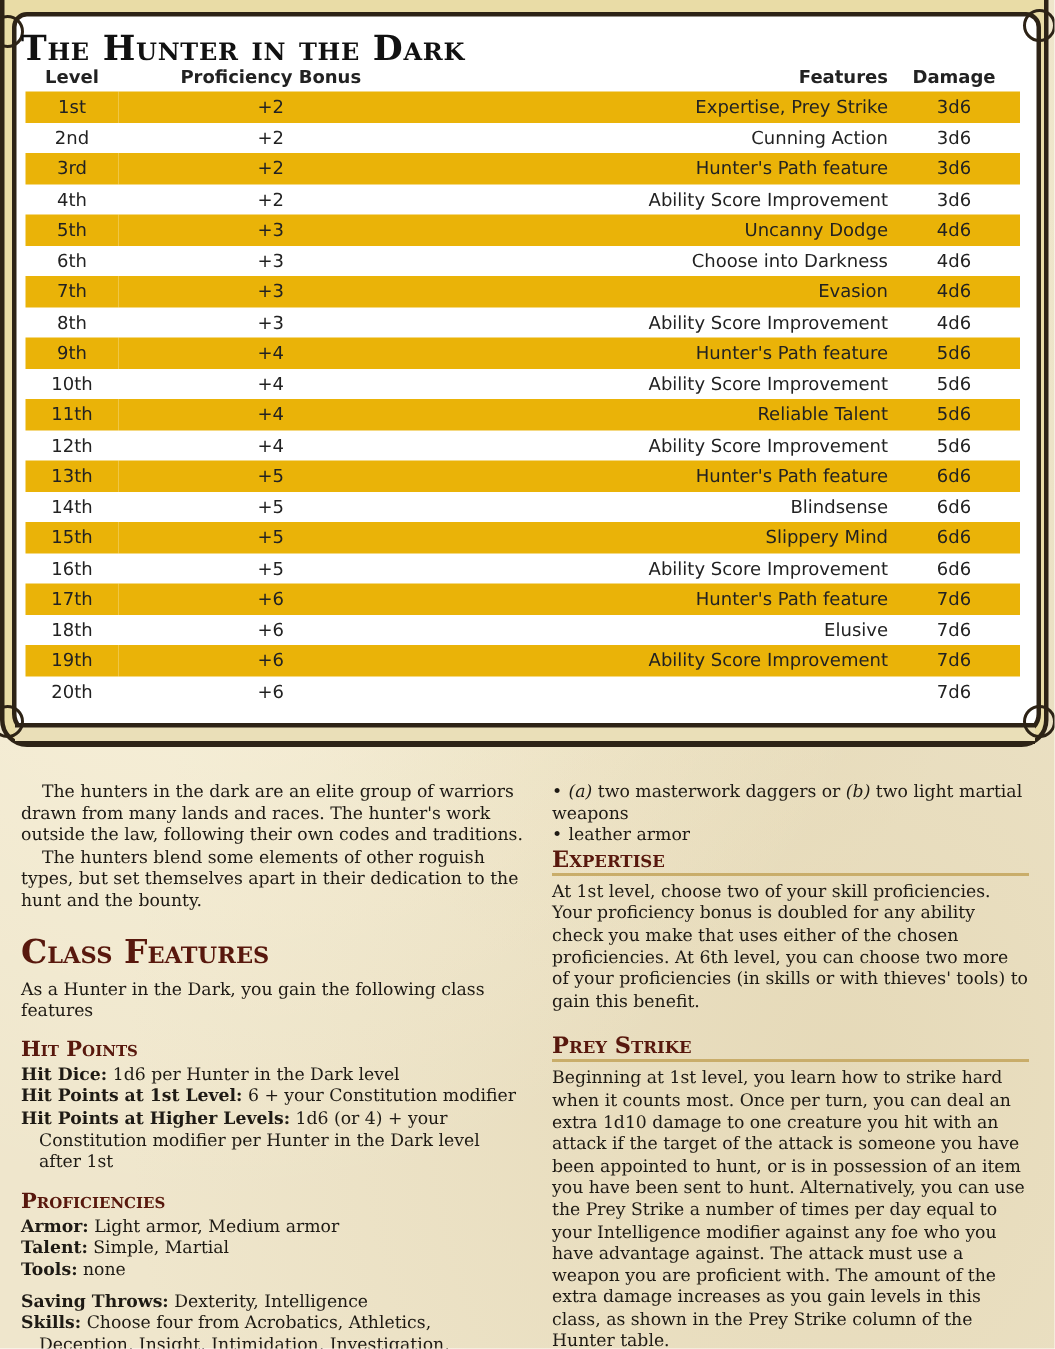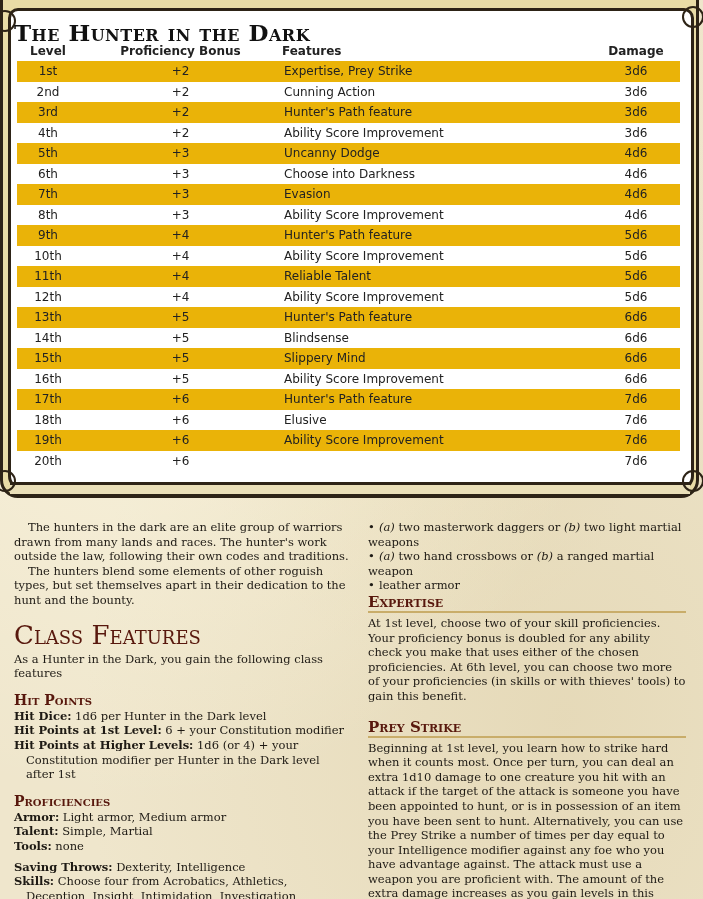--- a/index.html
+++ b/index.html
@@ -34,34 +34,34 @@
     position: absolute; left: 14px; top: 19px;
     font-family: "DejaVu Serif", serif; font-variant: small-caps;
     font-size: 23px; font-weight: bold; letter-spacing: 0.5px; color: #111;
   }
   table.class-table {
     position: absolute; left: 17px; top: 41px; width: 663px;
     border-collapse: collapse;
     font-family: "DejaVu Sans", sans-serif; font-size: 12px; color: #222;
   }
   table.class-table th { font-weight: bold; font-size: 12px; height: 20px; padding: 0; text-align: center; }
-  table.class-table th.feat, table.class-table td.feat { text-align: left; margin-left: 20px; }
+  table.class-table th.feat, table.class-table td.feat { text-align: right; margin-left: 20px; }
   table.class-table td { height: 20.5px; padding: 0; text-align: center; }
   table.class-table tr.odd td { background: #eab308; }
   col.c-level { width: 62px; }
   col.c-prof { width: 203px; }
   col.c-feat { width: 310px; }
   col.c-dmg { width: 88px; }
   td.feat { padding-left: 2px !important; }
   
   .col-left { position: absolute; left: 14px; top: 520px; width: 336px; font-size: 11.5px; line-height: 14.6px; }
   .col-right { position: absolute; left: 368px; top: 520px; width: 318px; font-size: 11.5px; line-height: 14.6px; }
   p { margin: 0; }
   .indent { text-indent: 14px; }
-  .h1 { font-variant: small-caps; color: #58180d; font-weight: normal; font-size: 26px; margin: 14px 0 4px 0; line-height: 26px; }
+  .h1 { font-variant: small-caps; color: #58180d; font-weight: bold; font-size: 22px; margin: 14px 0 4px 0; line-height: 26px; }
   .h3 { font-variant: small-caps; color: #58180d; font-weight: bold; font-size: 14px; margin: 10px 0 0 0; line-height: 18px; }
   .h3r { font-variant: small-caps; color: #58180d; font-weight: bold; font-size: 15px; margin: 0 0 3px 0; line-height: 18px; border-bottom: 2px solid #c9ad6a; }
   .hang { padding-left: 12px; text-indent: -12px; }
   .b { font-weight: bold; }
   .gap { height: 6px; }
   ul.equip { list-style: none; padding: 0; margin: 0; }
   ul.equip li { padding-left: 0; }
   .bullet { display: inline-block; width: 11px; }
   i { font-style: italic; }
 </style>
@@ -234,21 +234,20 @@
   <p class="hang"><span class="b">Talent:</span><span> Simple, Martial</span></p>
   <p class="hang"><span class="b">Tools:</span><span> none</span></p>
   <div class="gap"></div>
   <p class="hang"><span class="b">Saving Throws:</span><span> Dexterity, Intelligence</span></p>
   <p class="hang"><span class="b">Skills:</span><span> Choose four from Acrobatics, Athletics, Deception, Insight, Intimidation, Investigation, Perception, Performance, Persuasion, and Stealth</span></p>
 </div>
 
 <div class="col-right">
   <ul class="equip">
     <li><span class="bullet">•</span><i>(a)</i><span> two masterwork daggers or </span><i>(b)</i><span> two light martial weapons</span></li>
-    <li><span class="bullet">•</span><i>(a)</i><span> two hand crossbows or </span><i>(b)</i><span> a ranged martial weapon</span></li>
     <li><span class="bullet">•</span><span>leather armor</span></li>
   </ul>
 
   <div class="h3r">Expertise</div>
   <p>At 1st level, choose two of your skill proficiencies. Your proficiency bonus is doubled for any ability check you make that uses either of the chosen proficiencies. At 6th level, you can choose two more of your proficiencies (in skills or with thieves' tools) to gain this benefit.</p>
 
   <div class="h3r" style="margin-top:14px;">Prey Strike</div>
   <p>Beginning at 1st level, you learn how to strike hard when it counts most. Once per turn, you can deal an extra 1d10 damage to one creature you hit with an attack if the target of the attack is someone you have been appointed to hunt, or is in possession of an item you have been sent to hunt. Alternatively, you can use the Prey Strike a number of times per day equal to your Intelligence modifier against any foe who you have advantage against. The attack must use a weapon you are proficient with. The amount of the extra damage increases as you gain levels in this class, as shown in the Prey Strike column of the Hunter table.</p>
 </div>
 

